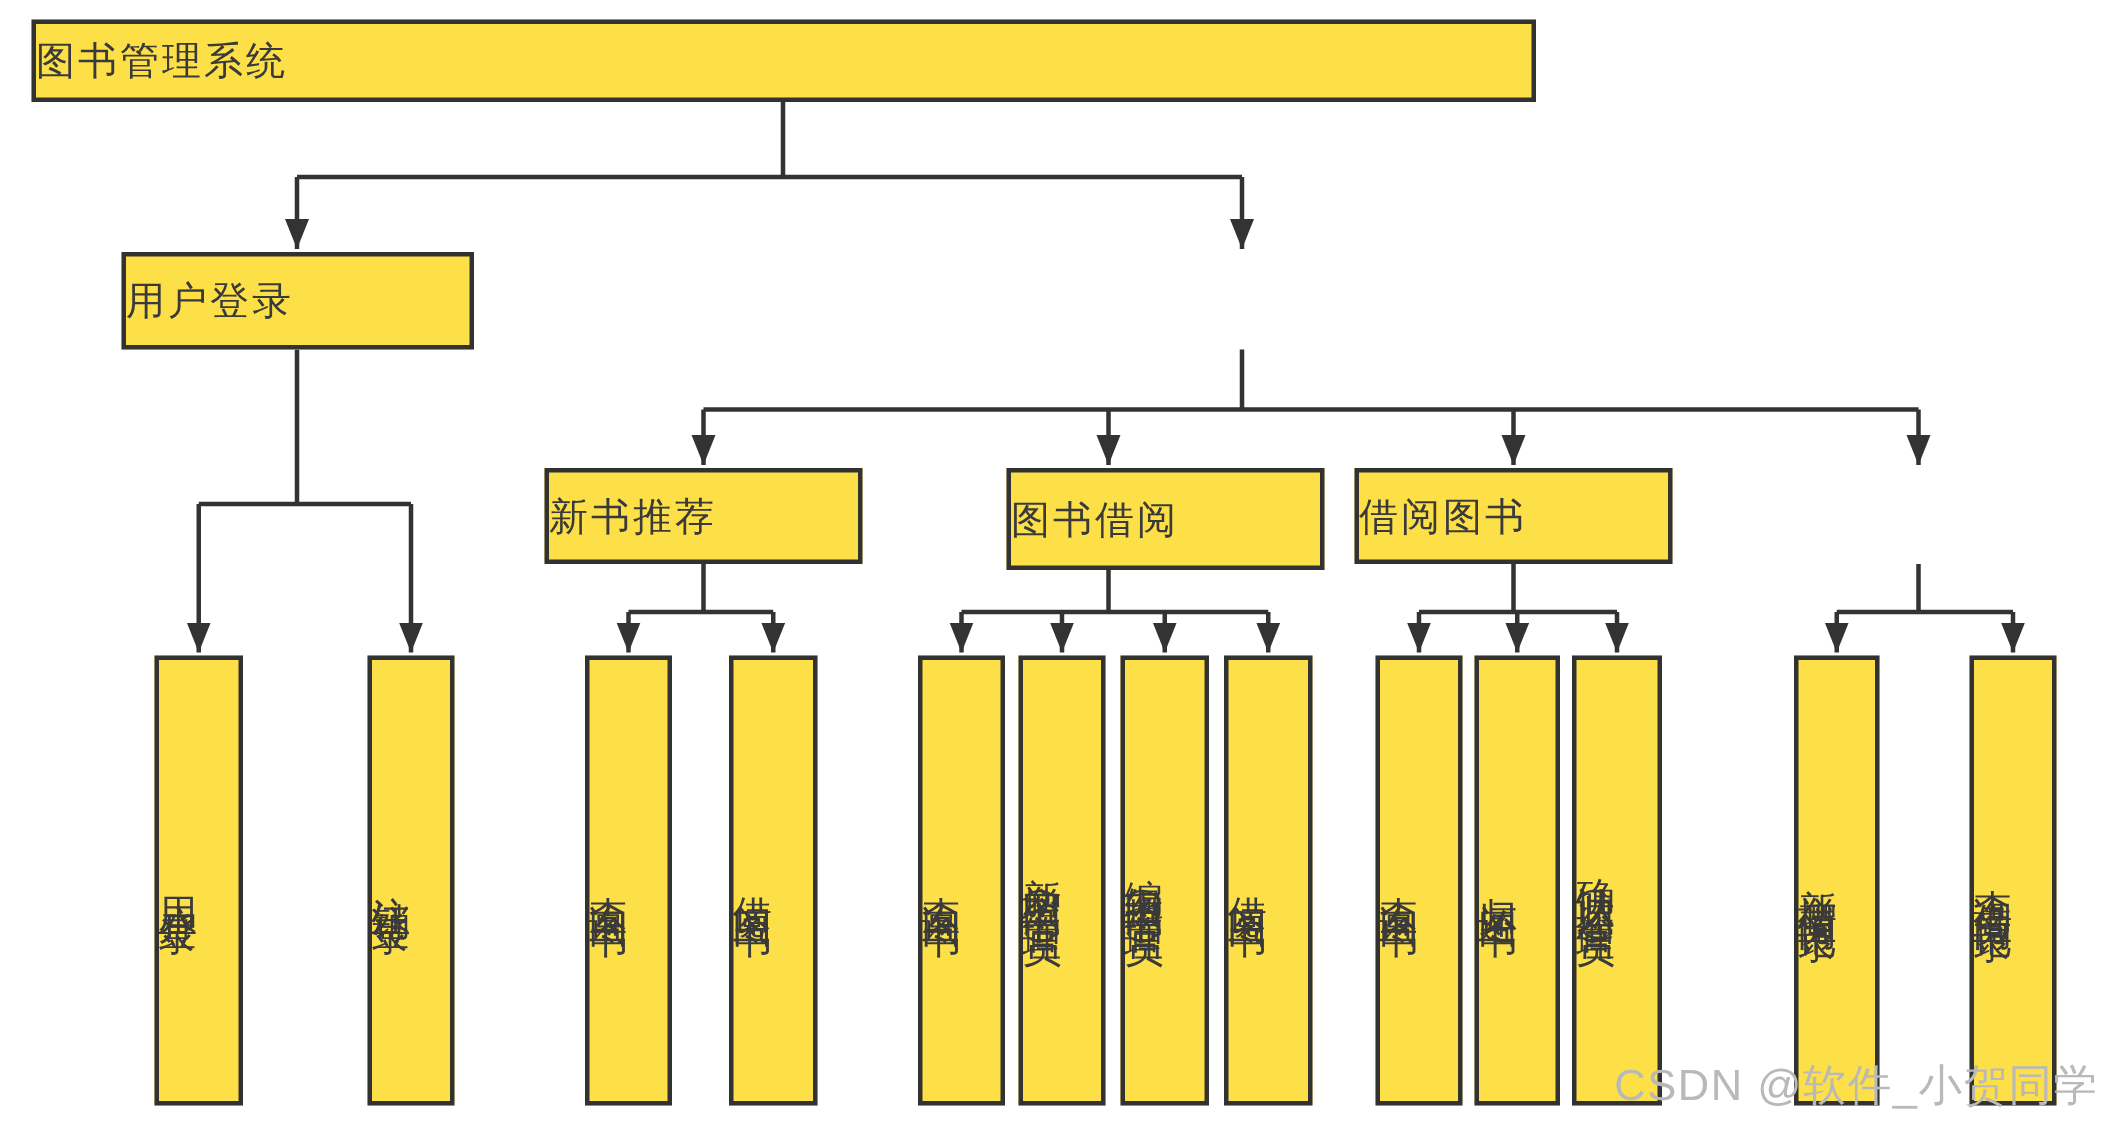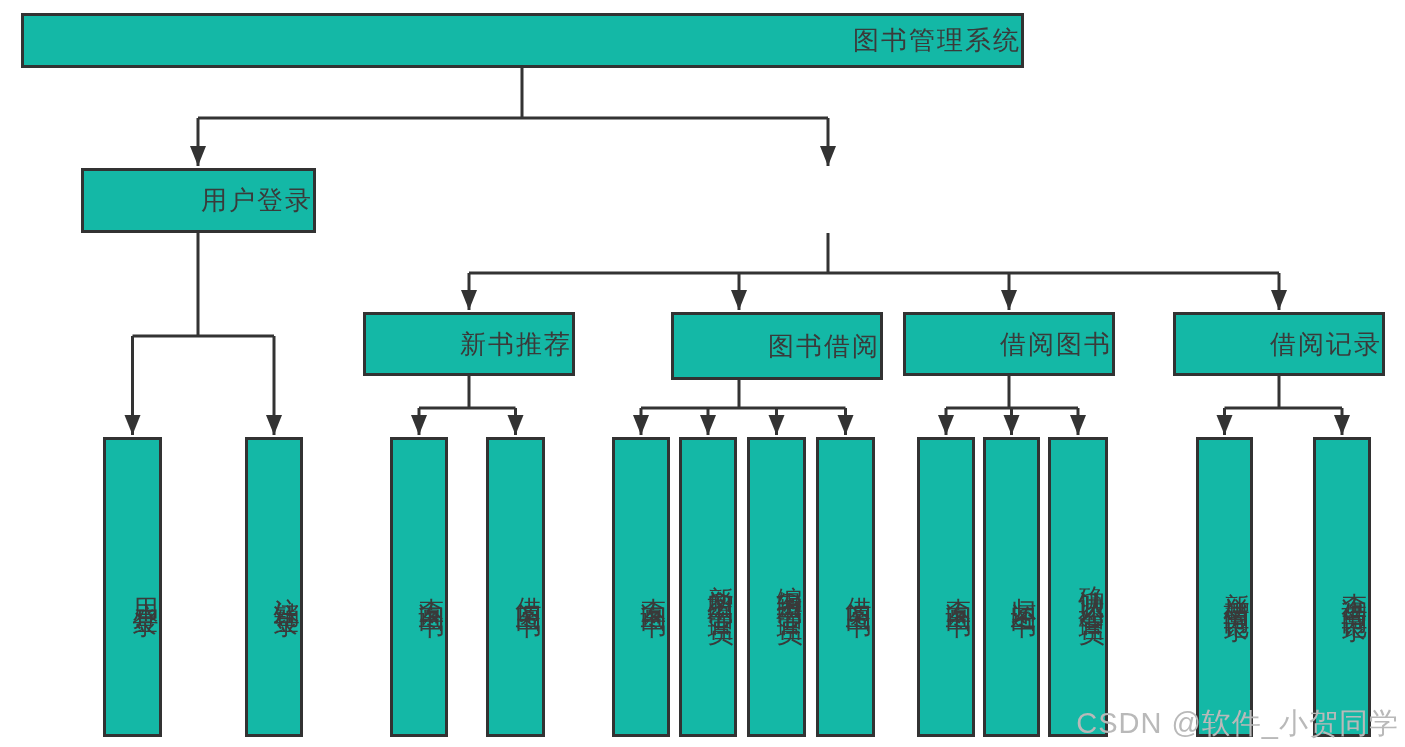--- a/index.html
+++ b/index.html
@@ -13,26 +13,26 @@
     overflow: hidden;
   }
   .connectors {
     position: absolute;
     left: 0; top: 0;
     width: 1405px; height: 747px;
     z-index: 0;
   }
   .box {
     position: absolute;
-    background: #14b8a6;
+    background: #fde047;
     border: 3px solid #323232;
     box-sizing: border-box;
     display: flex;
     align-items: center;
-    justify-content: flex-end;
+    justify-content: flex-start;
     z-index: 1;
   }
   .hlabel {
     font-size: 26px;
     letter-spacing: 2px;
     white-space: nowrap;
   }
   .vlabel {
     writing-mode: vertical-rl;
     text-orientation: mixed;
@@ -106,23 +106,20 @@
 
   <div class="box" style="left:363px; top:312px; width:212px; height:64px;">
     <span class="hlabel">新书推荐</span>
   </div>
   <div class="box" style="left:671px; top:312px; width:212px; height:68px;">
     <span class="hlabel">图书借阅</span>
   </div>
   <div class="box" style="left:903px; top:312px; width:212px; height:64px;">
     <span class="hlabel">借阅图书</span>
   </div>
-  <div class="box" style="left:1173px; top:312px; width:212px; height:64px;">
-    <span class="hlabel">借阅记录</span>
-  </div>
 
   <div class="box" style="left:103px; top:437px; width:59px; height:300px;">
     <span class="vlabel">用户登录</span>
   </div>
   <div class="box" style="left:245px; top:437px; width:58px; height:300px;">
     <span class="vlabel">注销登录</span>
   </div>
 
   <div class="box" style="left:390px; top:437px; width:58px; height:300px;">
     <span class="vlabel">查询图书</span>

